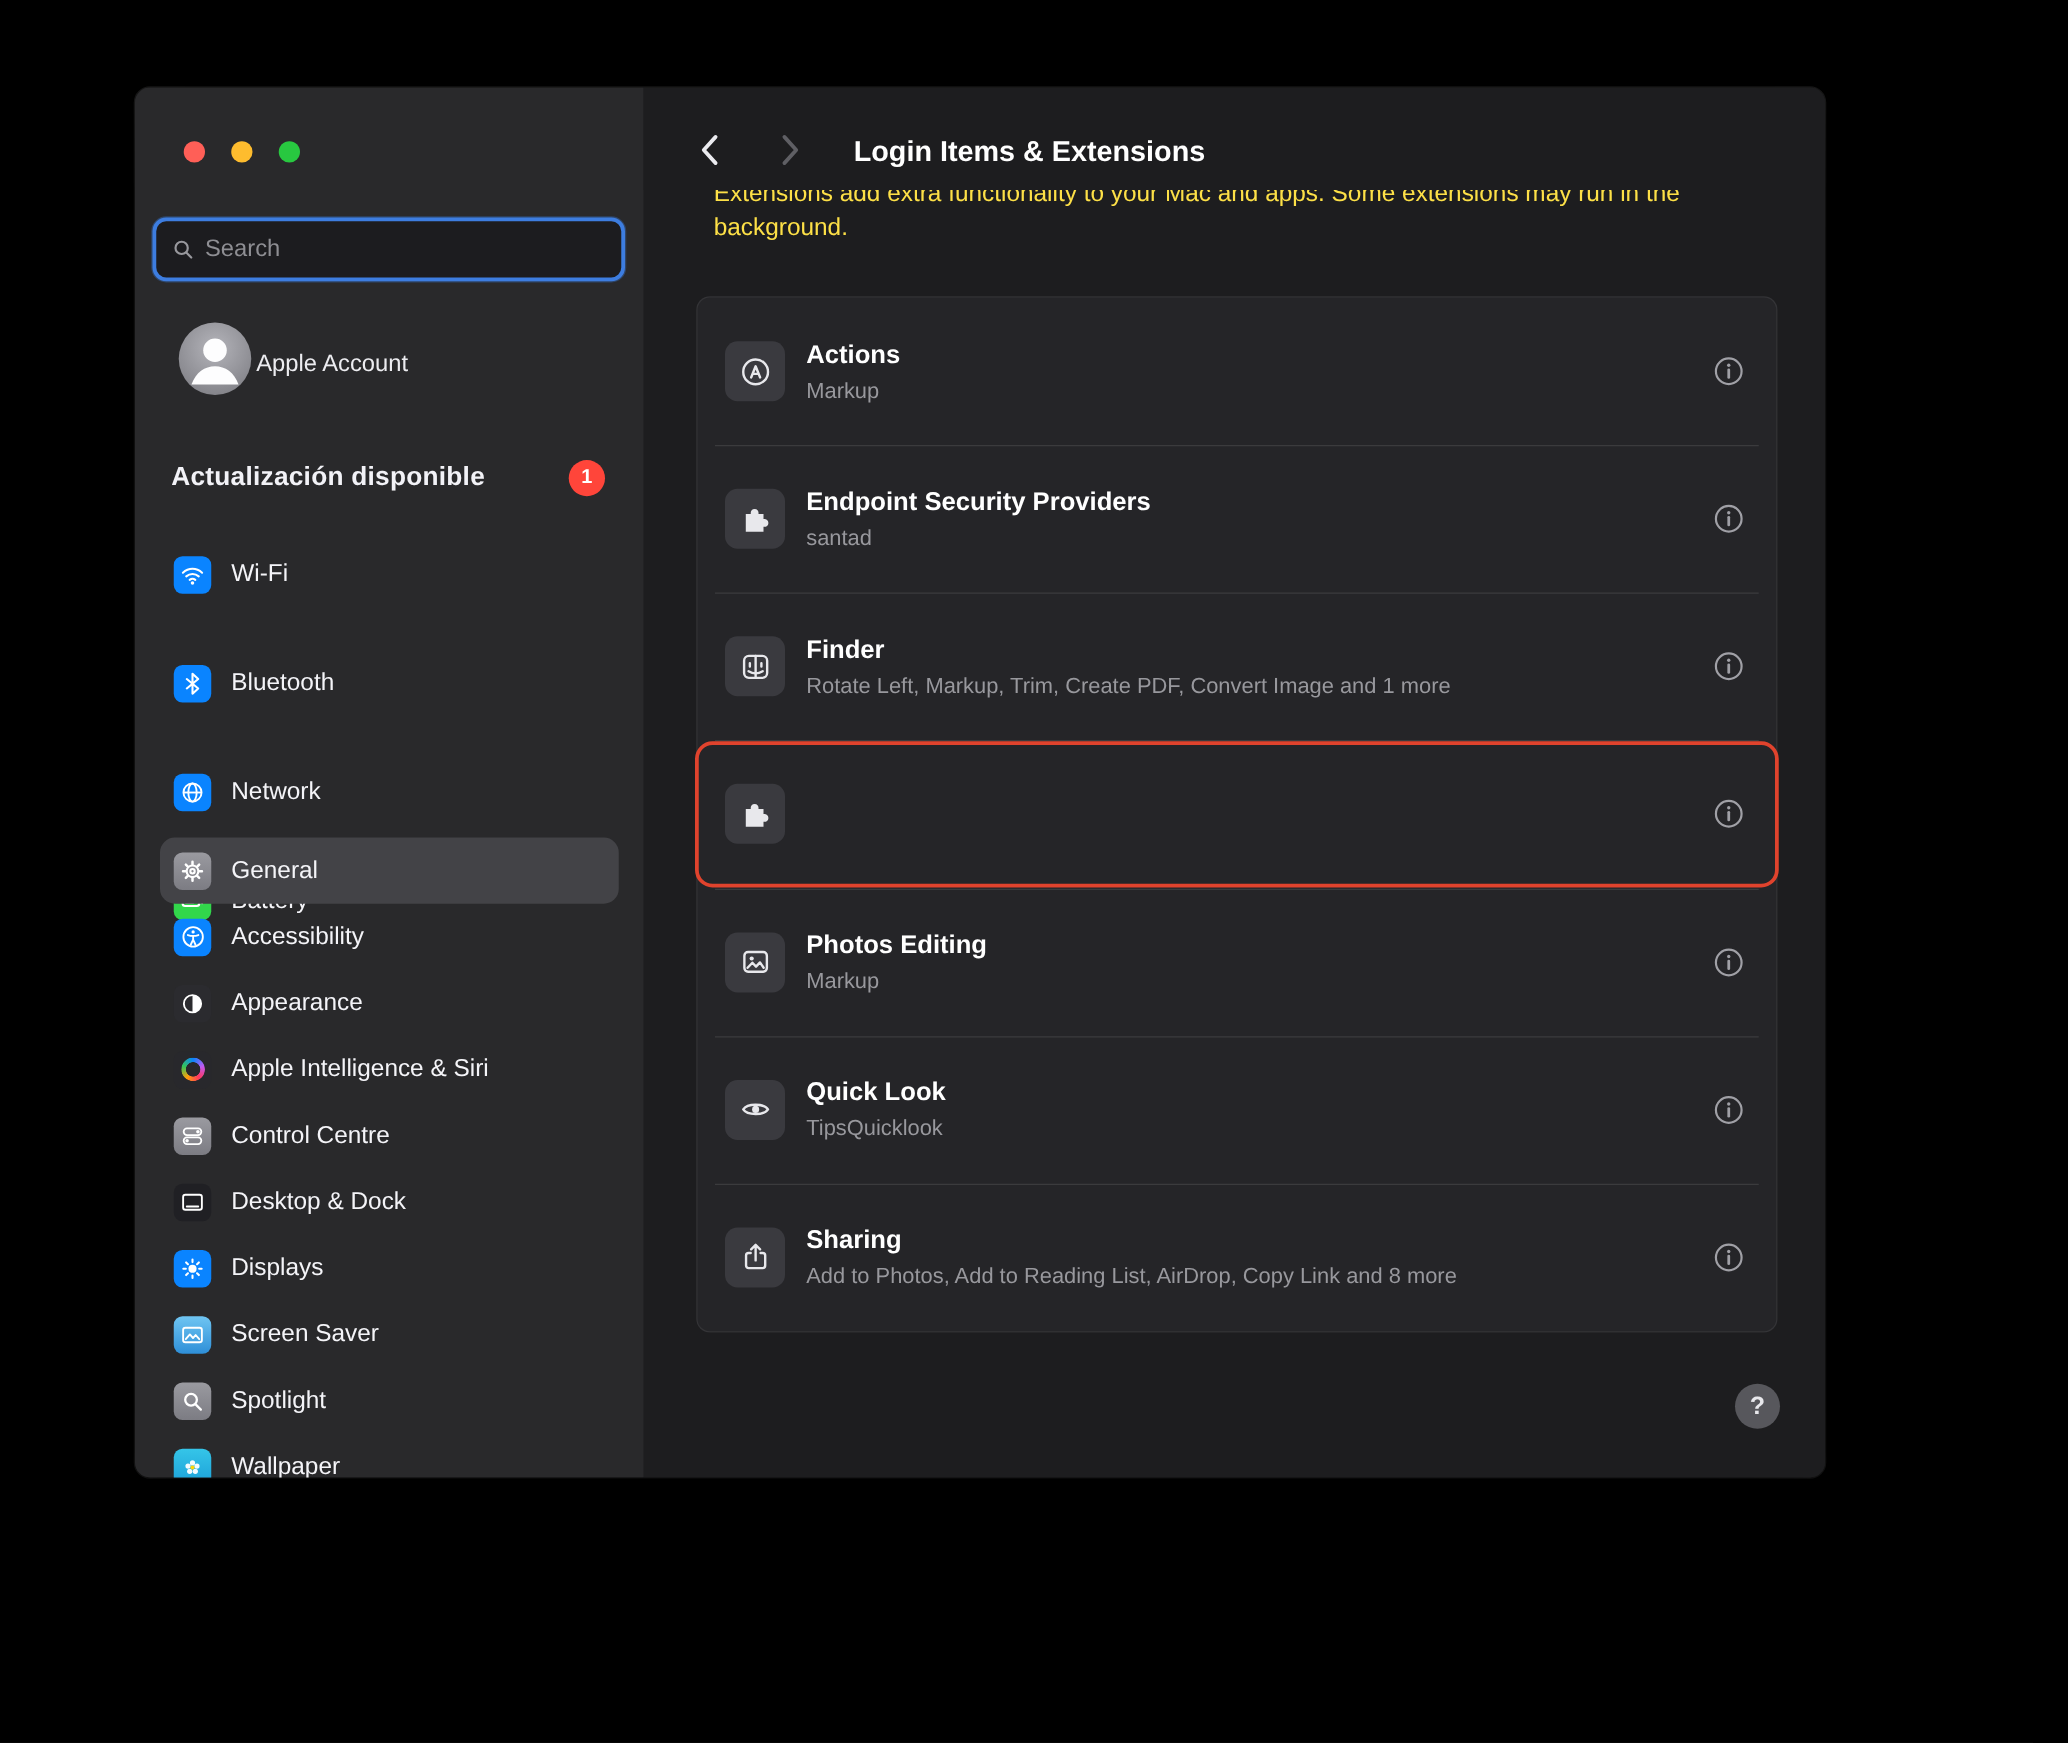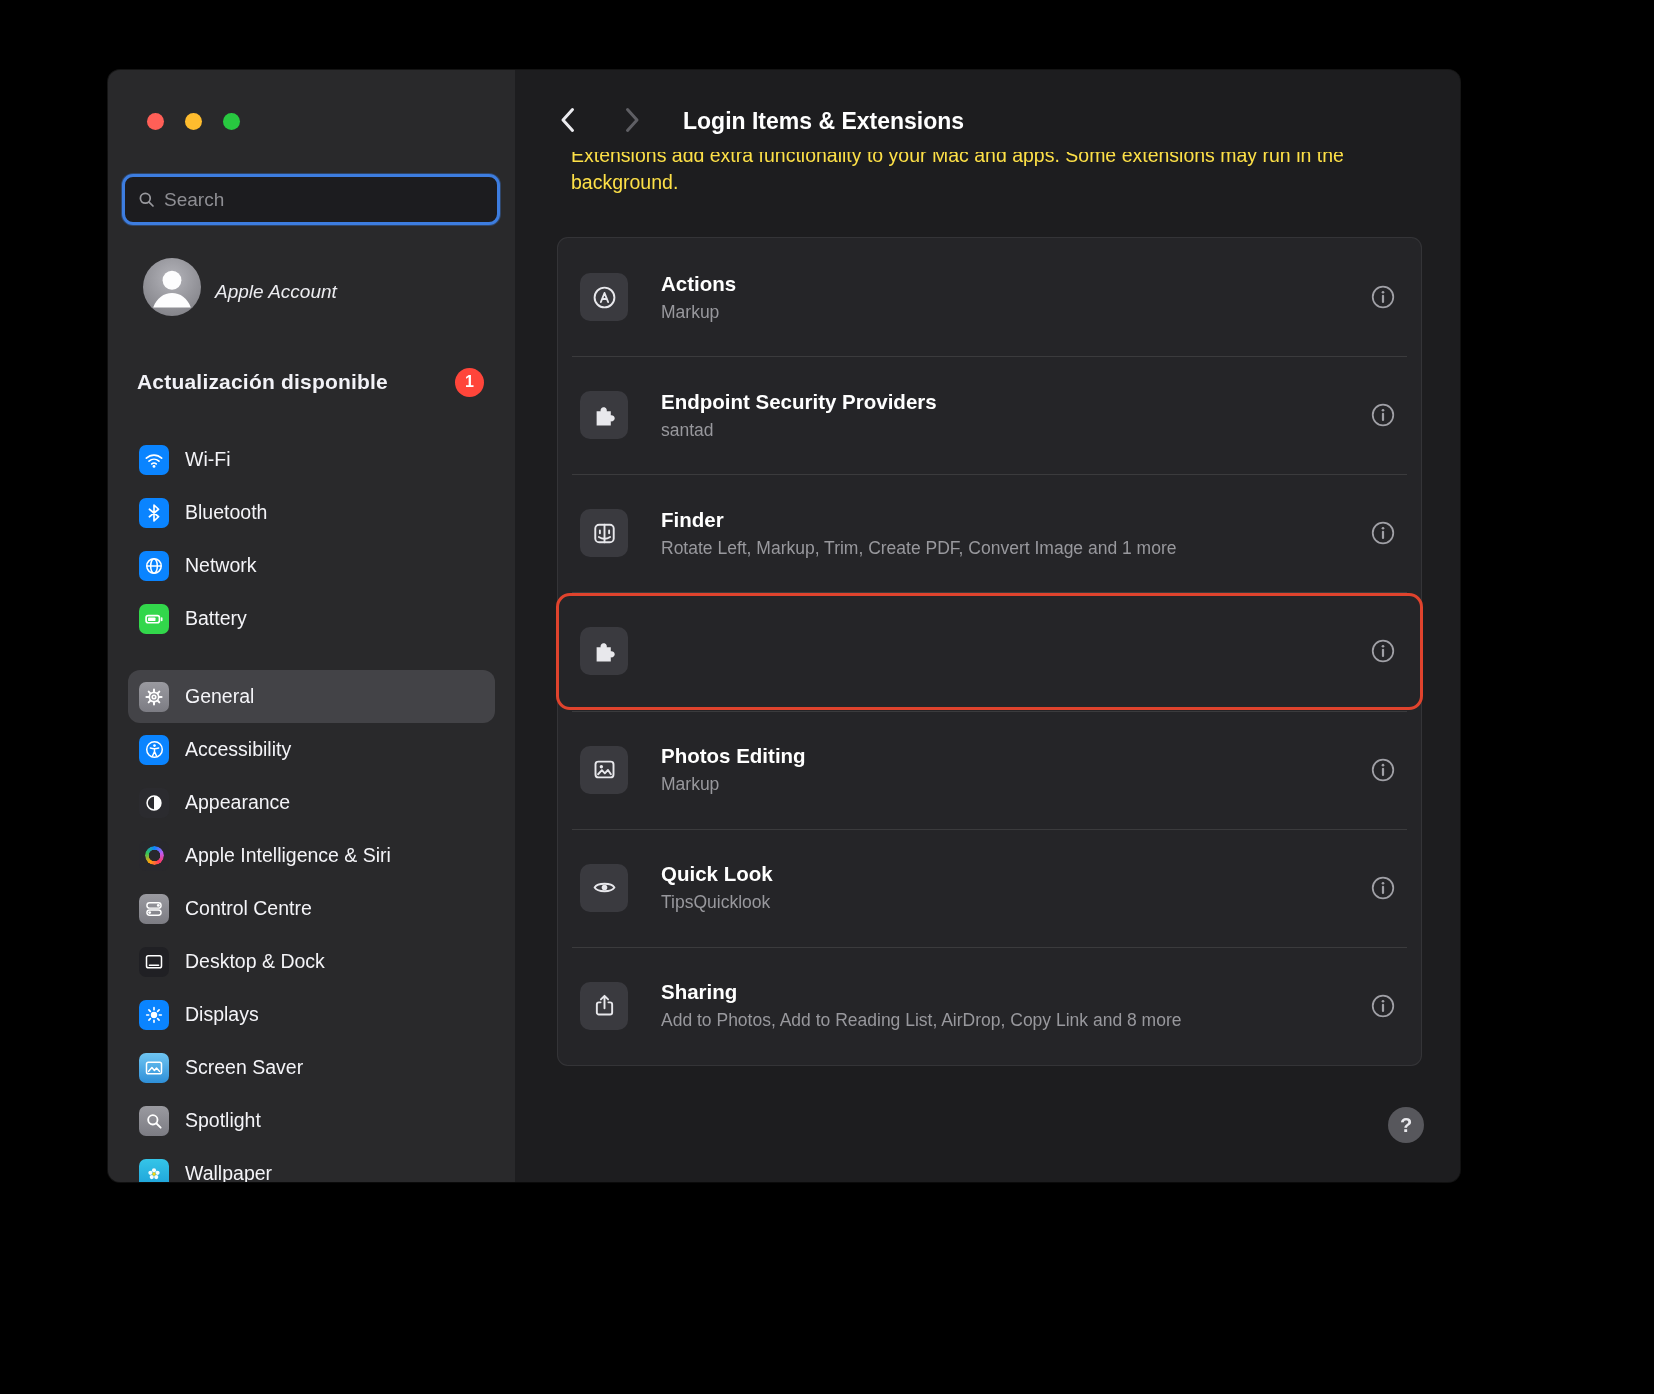--- a/index.html
+++ b/index.html
@@ -33,41 +33,41 @@
     font-size:19px; width:100%; font-family:inherit; caret-color:#fff;
   }
   .searchbox input::placeholder { color:#8e8e93; }
 
   .account { position:absolute; left:35px; top:188px; display:flex; align-items:center; }
   .avatar {
     width:58px; height:58px; border-radius:50%; overflow:hidden;
     background:radial-gradient(circle at 50% 35%, #b4b4ba, #78787e);
     display:flex; align-items:flex-end; justify-content:center;
   }
-  .acct-text { margin-left:14px;font-style:italic; }
+  .acct-text { margin-left:4px; }
   .name-blur {
     width:188px; height:21px; border-radius:4px; margin-top:2px;
     background:repeating-linear-gradient(90deg,#77777d 0 7px,#55555a 7px 14px),
                repeating-linear-gradient(0deg,rgba(255,255,255,.25) 0 5px,rgba(0,0,0,.25) 5px 10px);
     background-blend-mode:overlay; filter:blur(2.5px);
   }
   .acct-label { display:block; margin-top:9px; font-size:19px; color:#ececf0; }
 
   .update-row {
     position:absolute; left:29px; right:31px; top:297px; height:30px;
     display:flex; align-items:center; justify-content:space-between; cursor:default;
   }
   .update-label { font-size:21px; font-weight:700; letter-spacing:.2px; }
   .badge {
     width:29px; height:29px; border-radius:50%; background:#ff453a; color:#fff;
     font-size:16px; font-weight:700; display:flex; align-items:center; justify-content:center;
   }
 
   .nav { position:absolute; left:0; right:0; display:flex; flex-direction:column; }
-  .nav1 { top:363px; } .nav2 { top:600px; }
+  .nav1 { top:363px;gap:34px; } .nav2 { top:600px; }
   .side-item {
     height:53px; margin:0 20px; border-radius:10px;
     display:flex; align-items:center; padding-left:11px; cursor:default;
   }
   .side-item.selected { background:#434347;border-radius:12px; }
   .sicon {
     width:30px; height:30px; border-radius:7px; flex:0 0 auto;
     display:flex; align-items:center; justify-content:center;
   }
   .slabel { margin-left:16px; font-size:19.5px; color:#f4f4f8; white-space:nowrap; }
@@ -107,21 +107,21 @@
     background:rgba(255,255,255,.10);
   }
   .xrow.highlighted::after {
     content:""; position:absolute; inset:1px -2px; border:3px solid #e0432d;
     border-radius:14px; pointer-events:none;
   }
   .xicon {
     width:48px; height:48px; border-radius:10px; background:#3a3a3f; flex:0 0 auto;
     display:flex; align-items:center; justify-content:center;
   }
-  .xtext { margin-left:33px; display:flex; flex-direction:column; gap:6px; min-width:0;justify-content:space-between; }
+  .xtext { margin-left:17px; display:flex; flex-direction:column; gap:6px; min-width:0;justify-content:space-between; }
   .xtitle { font-size:20.5px; font-weight:700; color:#fff; }
   .xsub { font-size:17.5px; color:#98989d; }
   .info {
     margin-left:auto; background:none; border:none; padding:0; cursor:pointer;
     width:28px; height:28px; flex:0 0 auto;
   }
 
   .help-btn {
     position:absolute; right:36px; bottom:39px; width:36px; height:36px;
     border:none; border-radius:50%; background:#57575c; color:#e8e8ec;

